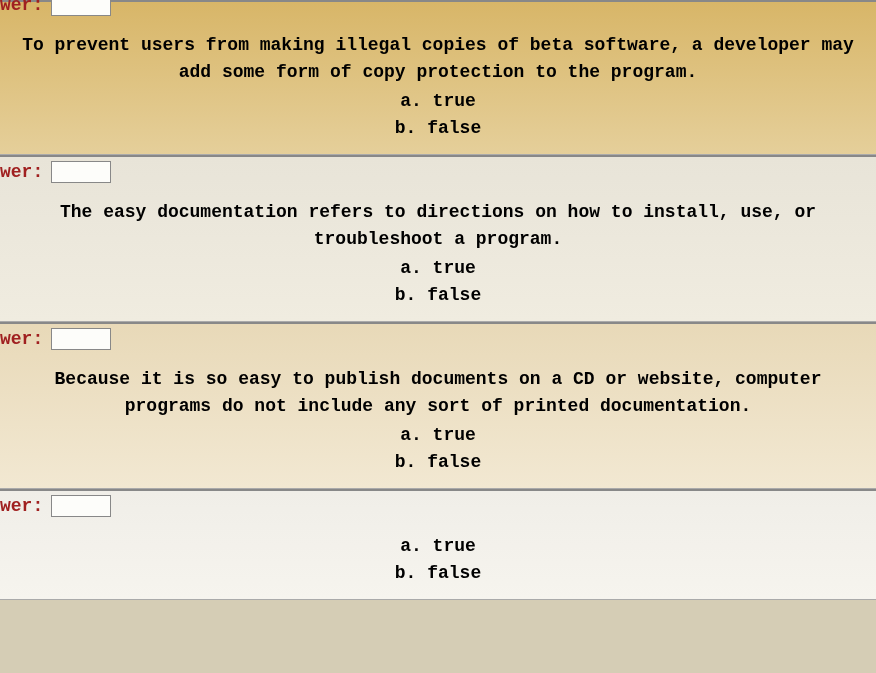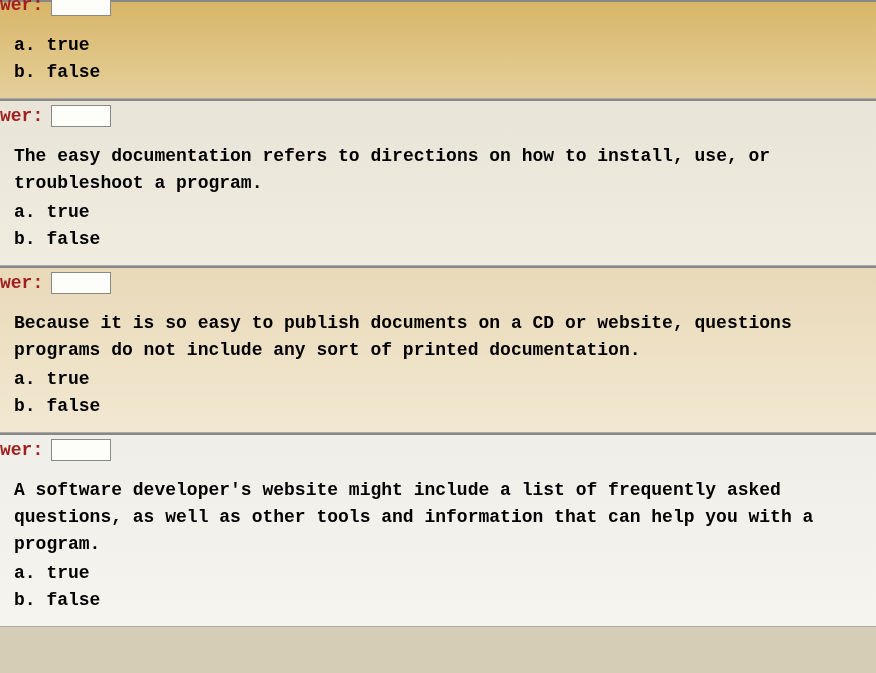--- a/index.html
+++ b/index.html
@@ -1,15 +1,15 @@
 <!DOCTYPE html>
 <html><head>
   <meta charset="utf-8">
   <style>
-    * { margin: 0; padding: 0; box-sizing: border-box; }
+    * { margin: 0; padding: 0; box-sizing: border-box; text-align: center; }
     body {
       font-family: "Courier New", Courier, monospace;
       font-size: 18px;
       font-weight: bold;
       color: #000;
       background: #d5cdb5;
       width: 876px;
       overflow: hidden;
     }
     .question-block {
@@ -50,20 +50,21 @@
   </style>
 </head>
 <body>
 
 <div class="question-block q0 partial-top">
   <div class="answer-row" style="margin-top:-8px;">
     <span class="answer-label">wer:</span>
     <input class="answer-input" type="text" value="" style="">
   </div>
   <div class="content">
+    <div class="question-text">To prevent users from making illegal copies of beta software, a developer may add some form of copy protection to the program.</div>
     <span class="option">a. true</span>
     <span class="option">b. false</span>
   </div>
 </div>
 
 <div class="question-block q1">
   <div class="answer-row">
     <span class="answer-label">wer:</span>
     <input class="answer-input" type="text" value="" style="">
   </div>
@@ -75,29 +76,28 @@
     <span class="option">b. false</span>
   </div>
 </div>
 
 <div class="question-block q2">
   <div class="answer-row">
     <span class="answer-label">wer:</span>
     <input class="answer-input" type="text" value="" style="">
   </div>
   <div class="content">
-    <div class="question-text">Because it is so easy to publish documents on a CD or website, questions programs do not include any sort of printed documentation.</div>
+    <div class="question-text">Because it is so easy to publish documents on a CD or website, computer programs do not include any sort of printed documentation.</div>
     <span class="option">a. true</span>
     <span class="option">b. false</span>
   </div>
 </div>
 
 <div class="question-block q3">
   <div class="answer-row">
     <span class="answer-label">wer:</span>
     <input class="answer-input" type="text" value="" style="">
   </div>
   <div class="content">
-    <div class="question-text">A software developer's website might include a list of frequently asked questions, as well as other tools and information that can help you with a program.</div>
     <span class="option">a. true</span>
     <span class="option">b. false</span>
   </div>
 </div>
 
 </body></html>

